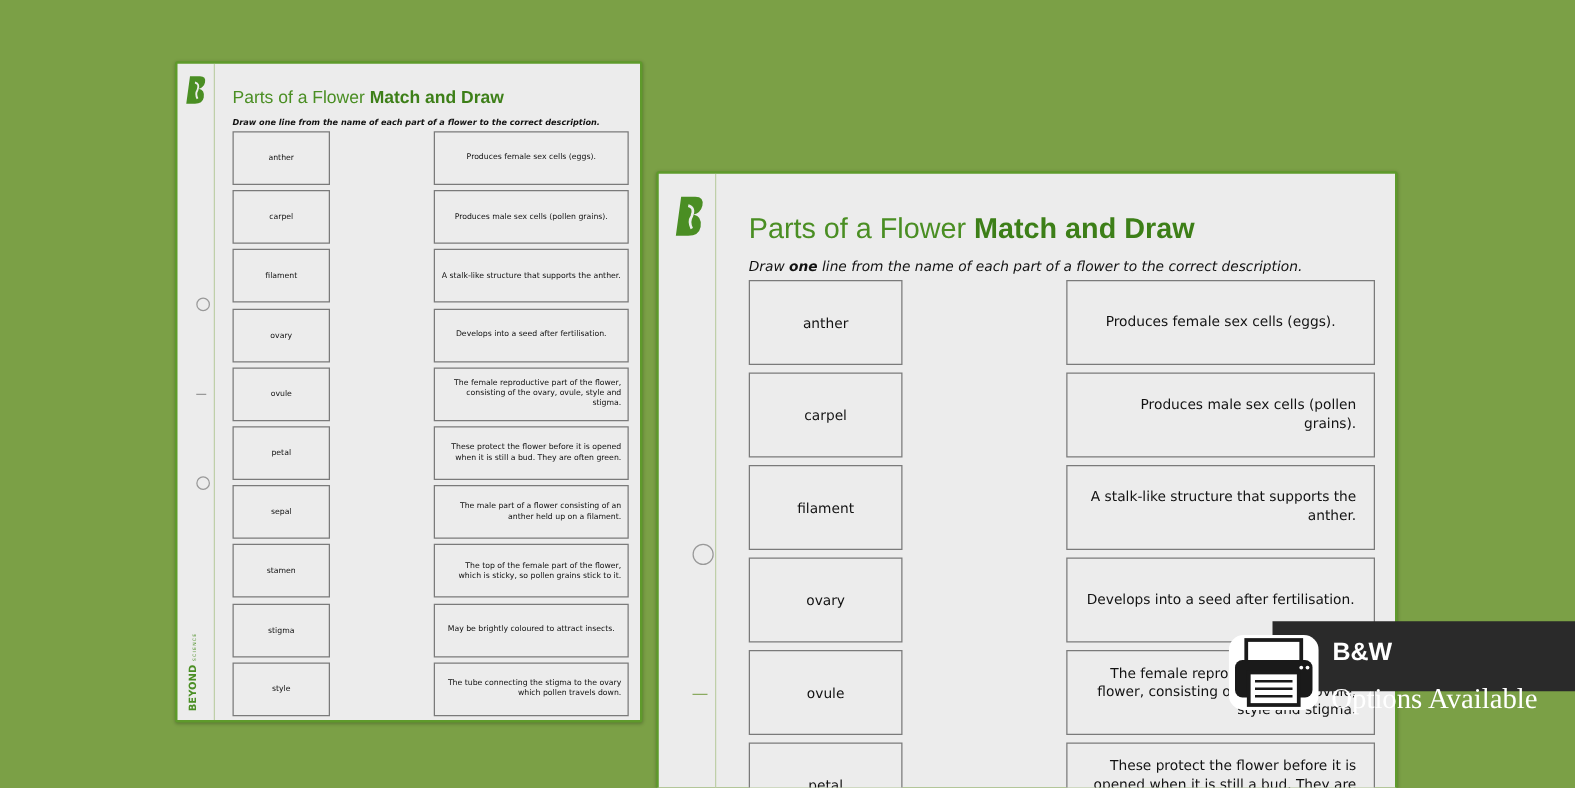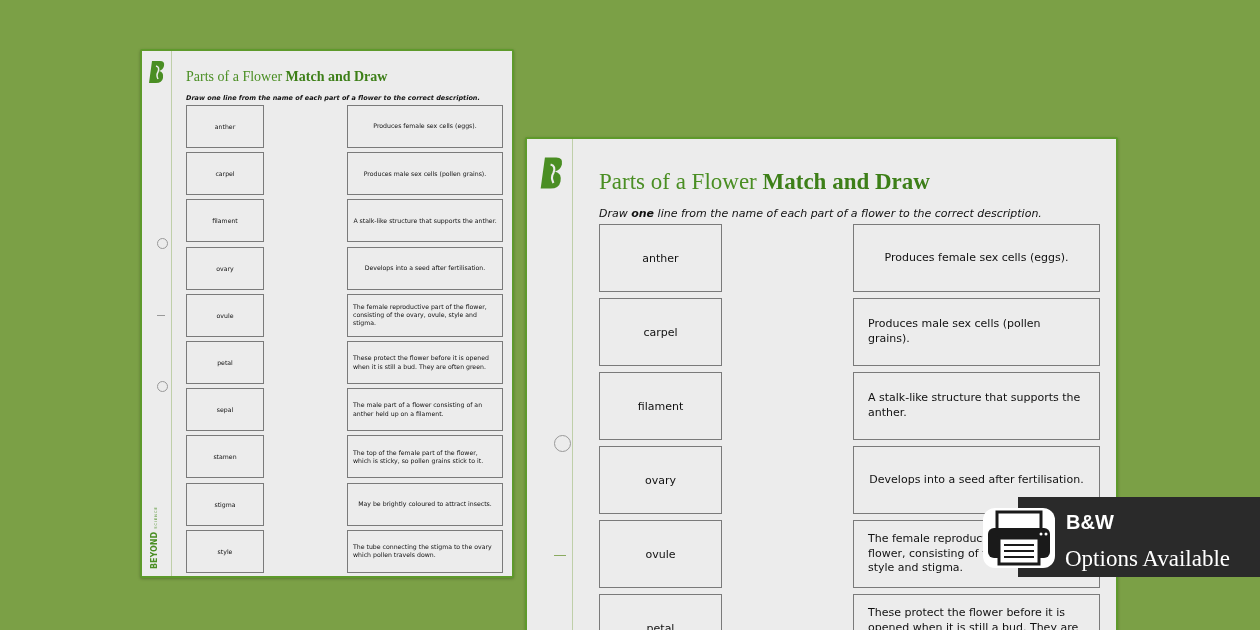--- a/index.html
+++ b/index.html
@@ -20,35 +20,35 @@
   .margin-line {
     position: absolute; top: 0; bottom: 0;
     border-left: 1px solid #bfcfa9;
   }
   .logo { position: absolute; }
   .hole {
     position: absolute; border: 1px solid #999; border-radius: 50%;
     background: #ececec;
   }
   .dash { position: absolute; height: 1px; background: #8aaa60; }
-  .title { position: absolute; color: #4a8e23; white-space: nowrap; font-family: Liberation Serif, serif; }
+  .title { position: absolute; color: #4a8e23; white-space: nowrap; font-family: Liberation Sans, sans-serif; }
   .title b { color: #3d7f18; font-weight: bold; }
   .instr { position: absolute; color: #111; white-space: nowrap; font-style: italic; }
   .box {
     position: absolute; border: 1px solid #7a7a7a; background: #ececec;
     display: flex; align-items: center; justify-content: center;
-    text-align: left; color: #111;
+    text-align: right; color: #111;
   }
   .brand-vert {
     position: absolute; transform: rotate(-90deg); transform-origin: left top;
     color: #4a8e23; font-weight: bold; white-space: nowrap;
   }
   .brand-vert span { font-size: 0.45em; letter-spacing: 1px; margin-left: 3px; font-weight: normal; }
   .bw-banner {
-    position: absolute; left: 1018px; top: 497px; width: 242px; height: 80px;
+    position: absolute; left: 1018px; top: 497px; width: 242px; height: 56px;
     background: #2a2a2a; color: #fff;
   }
   .bw-line1 { position: absolute; left: 48px; top: 14px; font-size: 20px; font-weight: bold; font-family: "Liberation Sans", sans-serif; }
   .bw-line2 { position: absolute; left: 47px; top: 39px; font-size: 23px; font-family: Liberation Serif, serif; margin-top: 10px; }
   .printer-icon { position: absolute; left: 983px; top: 508px; }
 </style>
 </head>
 <body>
 
 <div class="sheet" style="left:140px;top:49px;width:374px;height:529px;">

